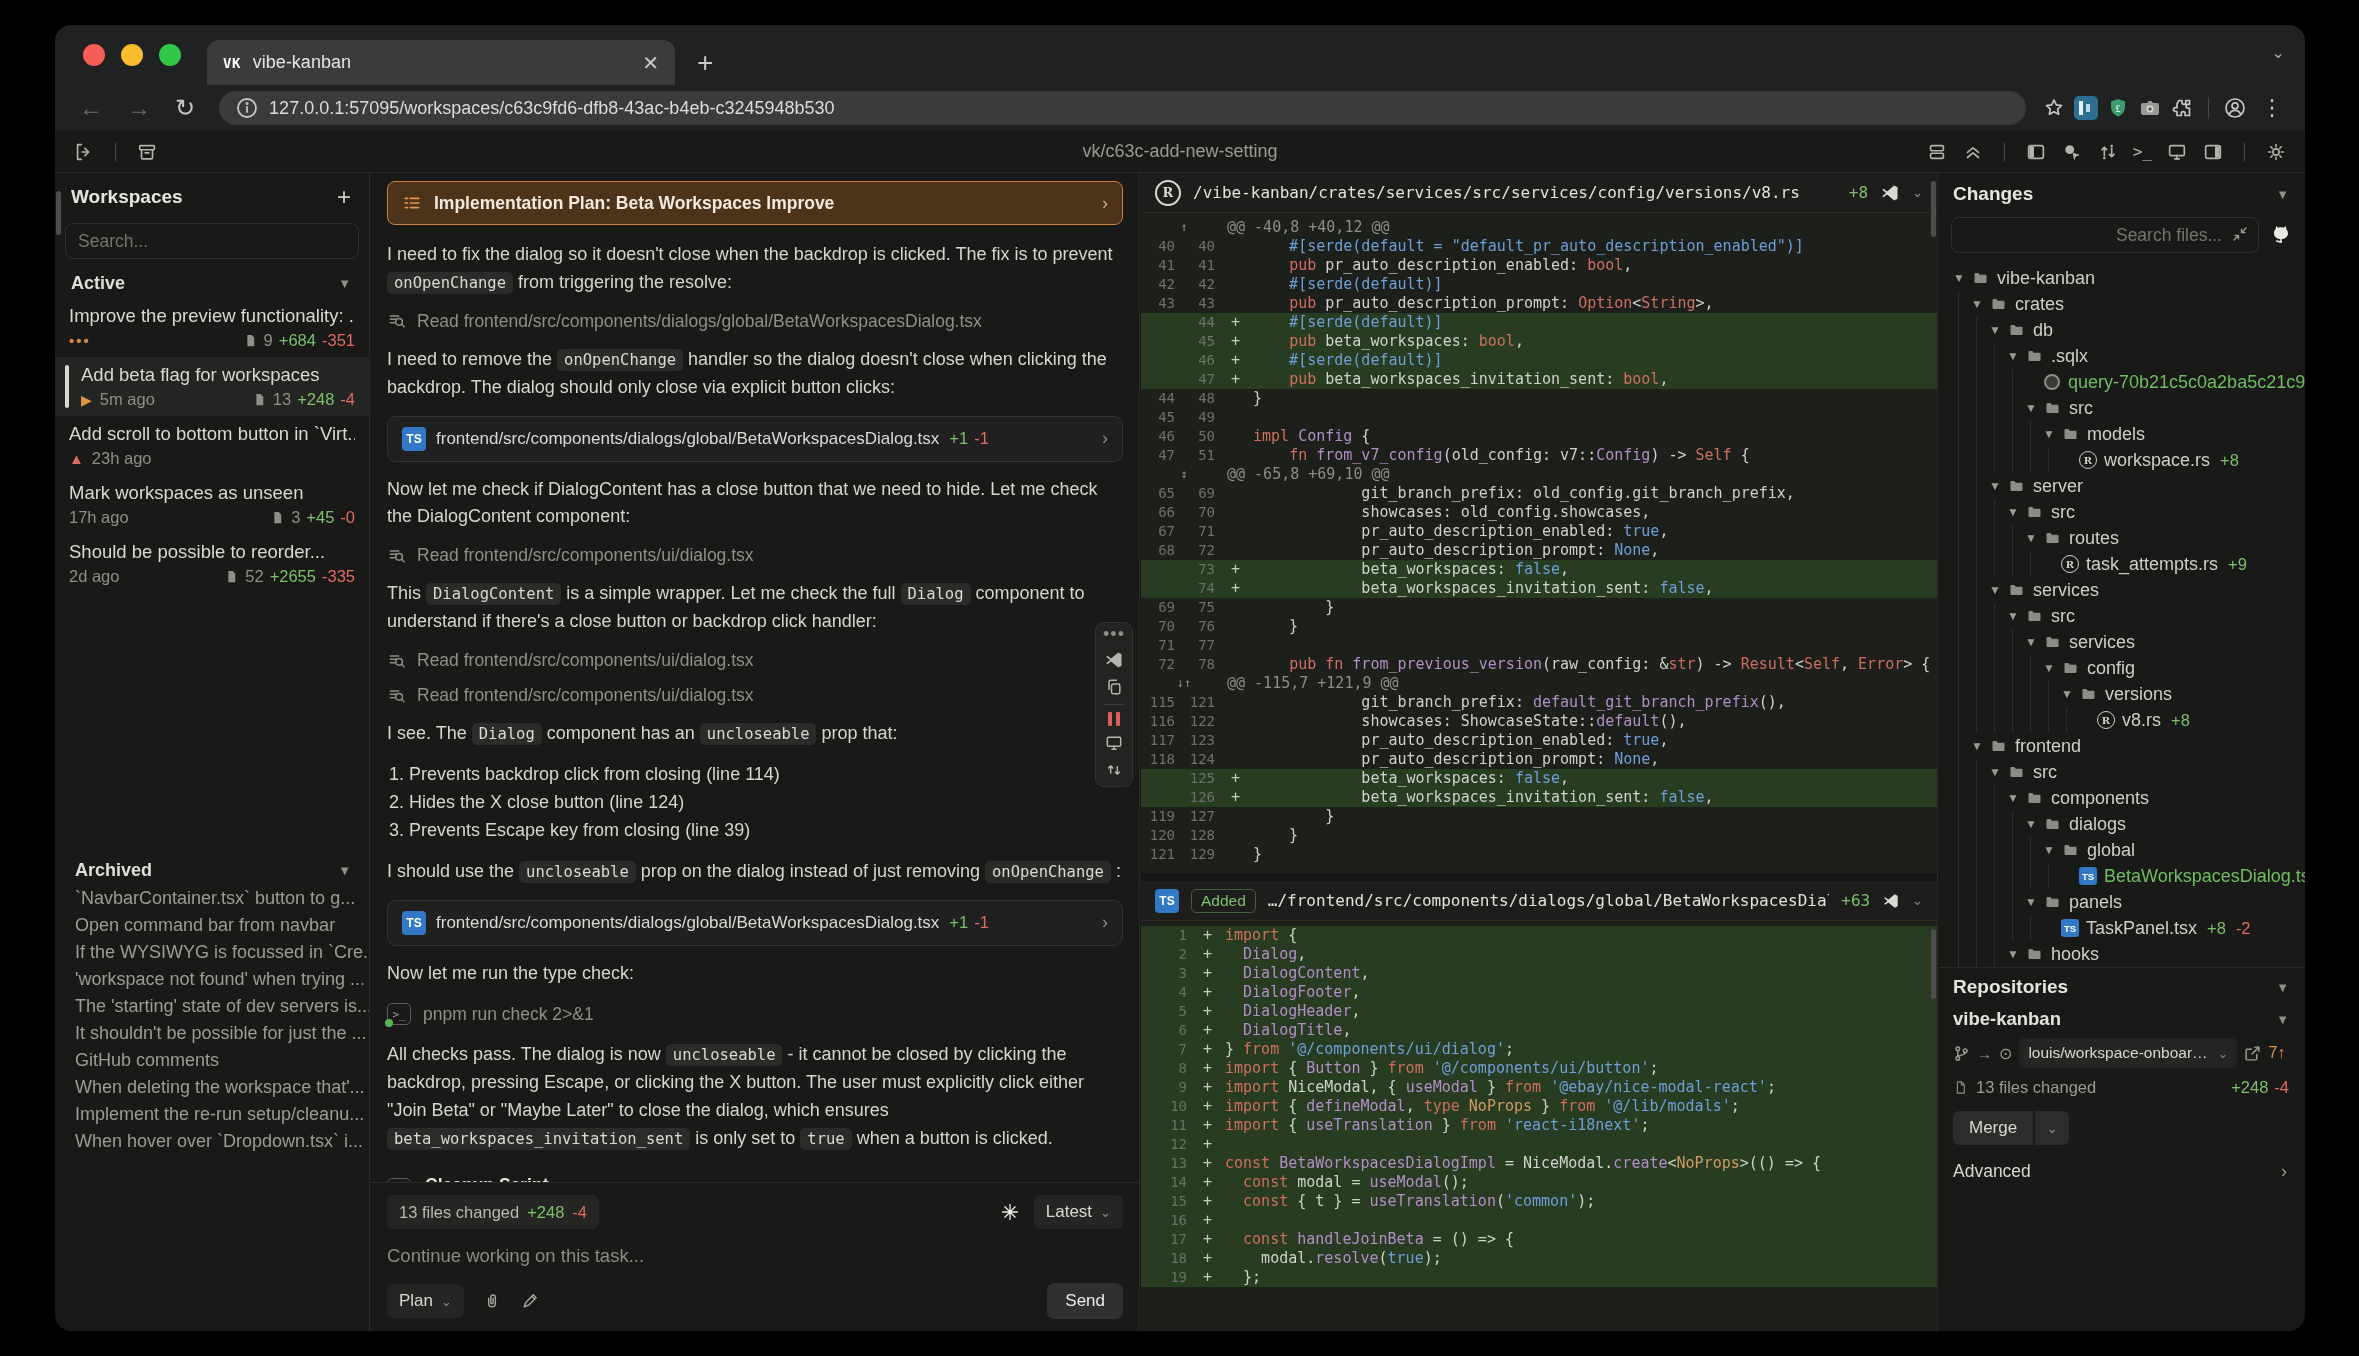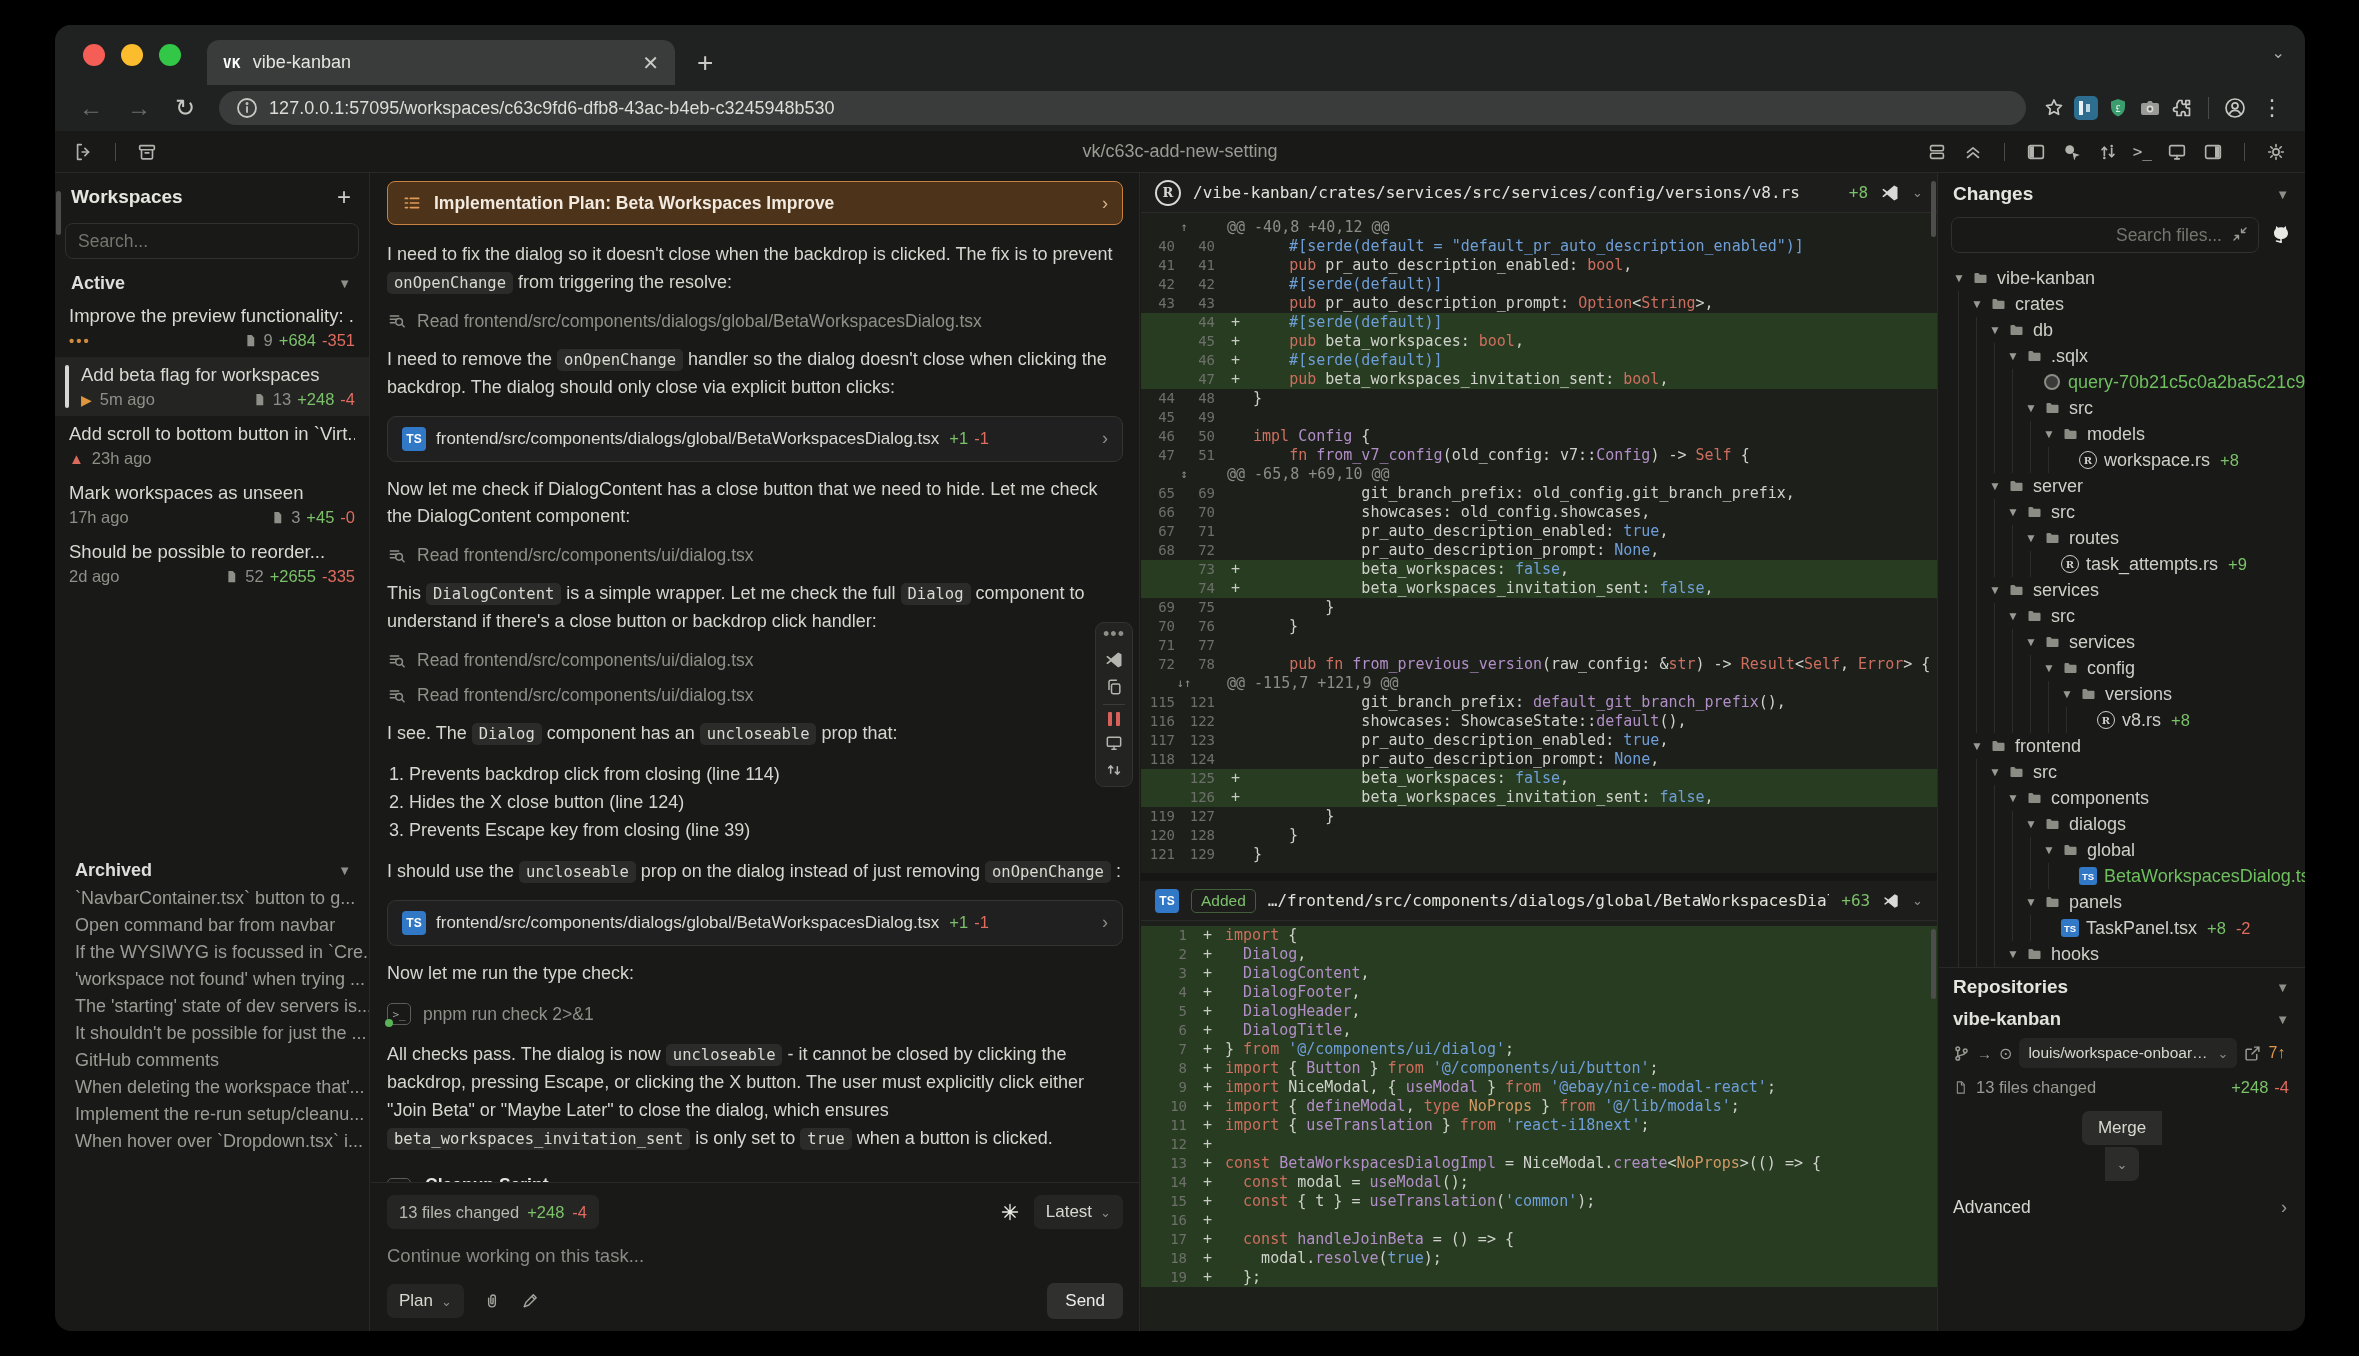--- a/index.html
+++ b/index.html
@@ -193,21 +193,21 @@
   .rp-head .t { font-size:19px; font-weight:bold; color:#e6e6e0; flex:1; }
   .rp-repo { display:flex; align-items:center; padding:6px 16px 2px 14px; }
   .rp-repo .t { font-size:18.5px; font-weight:bold; color:#e2e2dc; flex:1; }
   .branch-row { display:flex; align-items:center; gap:7px; padding:6px 14px 2px 14px; color:#9a9a94; }
   .bic { width:17px; height:17px; color:#9a9a94; flex:none; } .bic svg{width:100%;height:100%;}
   .branch-pill { height:30px; background:#252523; border-radius:6px; display:flex; align-items:center;
     gap:7px; padding:0 9px; color:#d8d8d2; font-size:15.5px; max-width:218px; }
   .branch-pill .bn { white-space:nowrap; overflow:hidden; text-overflow:ellipsis; }
   .files-row { display:flex; align-items:center; gap:8px; padding:8px 16px 2px 14px; color:#9a9a94; font-size:16.5px; }
   .files-row .right { margin-left:auto; display:flex; gap:6px; }
-  .merge-row { display:flex; align-items:center; gap:2px; padding:12px 14px 0 14px;flex-direction:column; }
+  .merge-row { display:flex; align-items:center; gap:2px; padding:12px 14px 0 14px; }
   .merge-btn { height:34px; background:#2c2c2a; border-radius:7px 0 0 7px; color:#d8d8d2; font-size:17px;
     display:flex; align-items:center; padding:0 16px; }
   .merge-chv { height:34px; width:34px; background:#2c2c2a; border-radius:0 7px 7px 0;
     display:flex; align-items:center; justify-content:center; color:#9a9a94; font-size:13px; }
   .adv-row { display:flex; padding:16px 18px 0 14px; color:#d8d8d2; font-size:17.5px; }
   .adv-row .ch { margin-left:auto; color:#9a9a94; font-size:18px; }
 </style>
 </head>
 <body>
 

